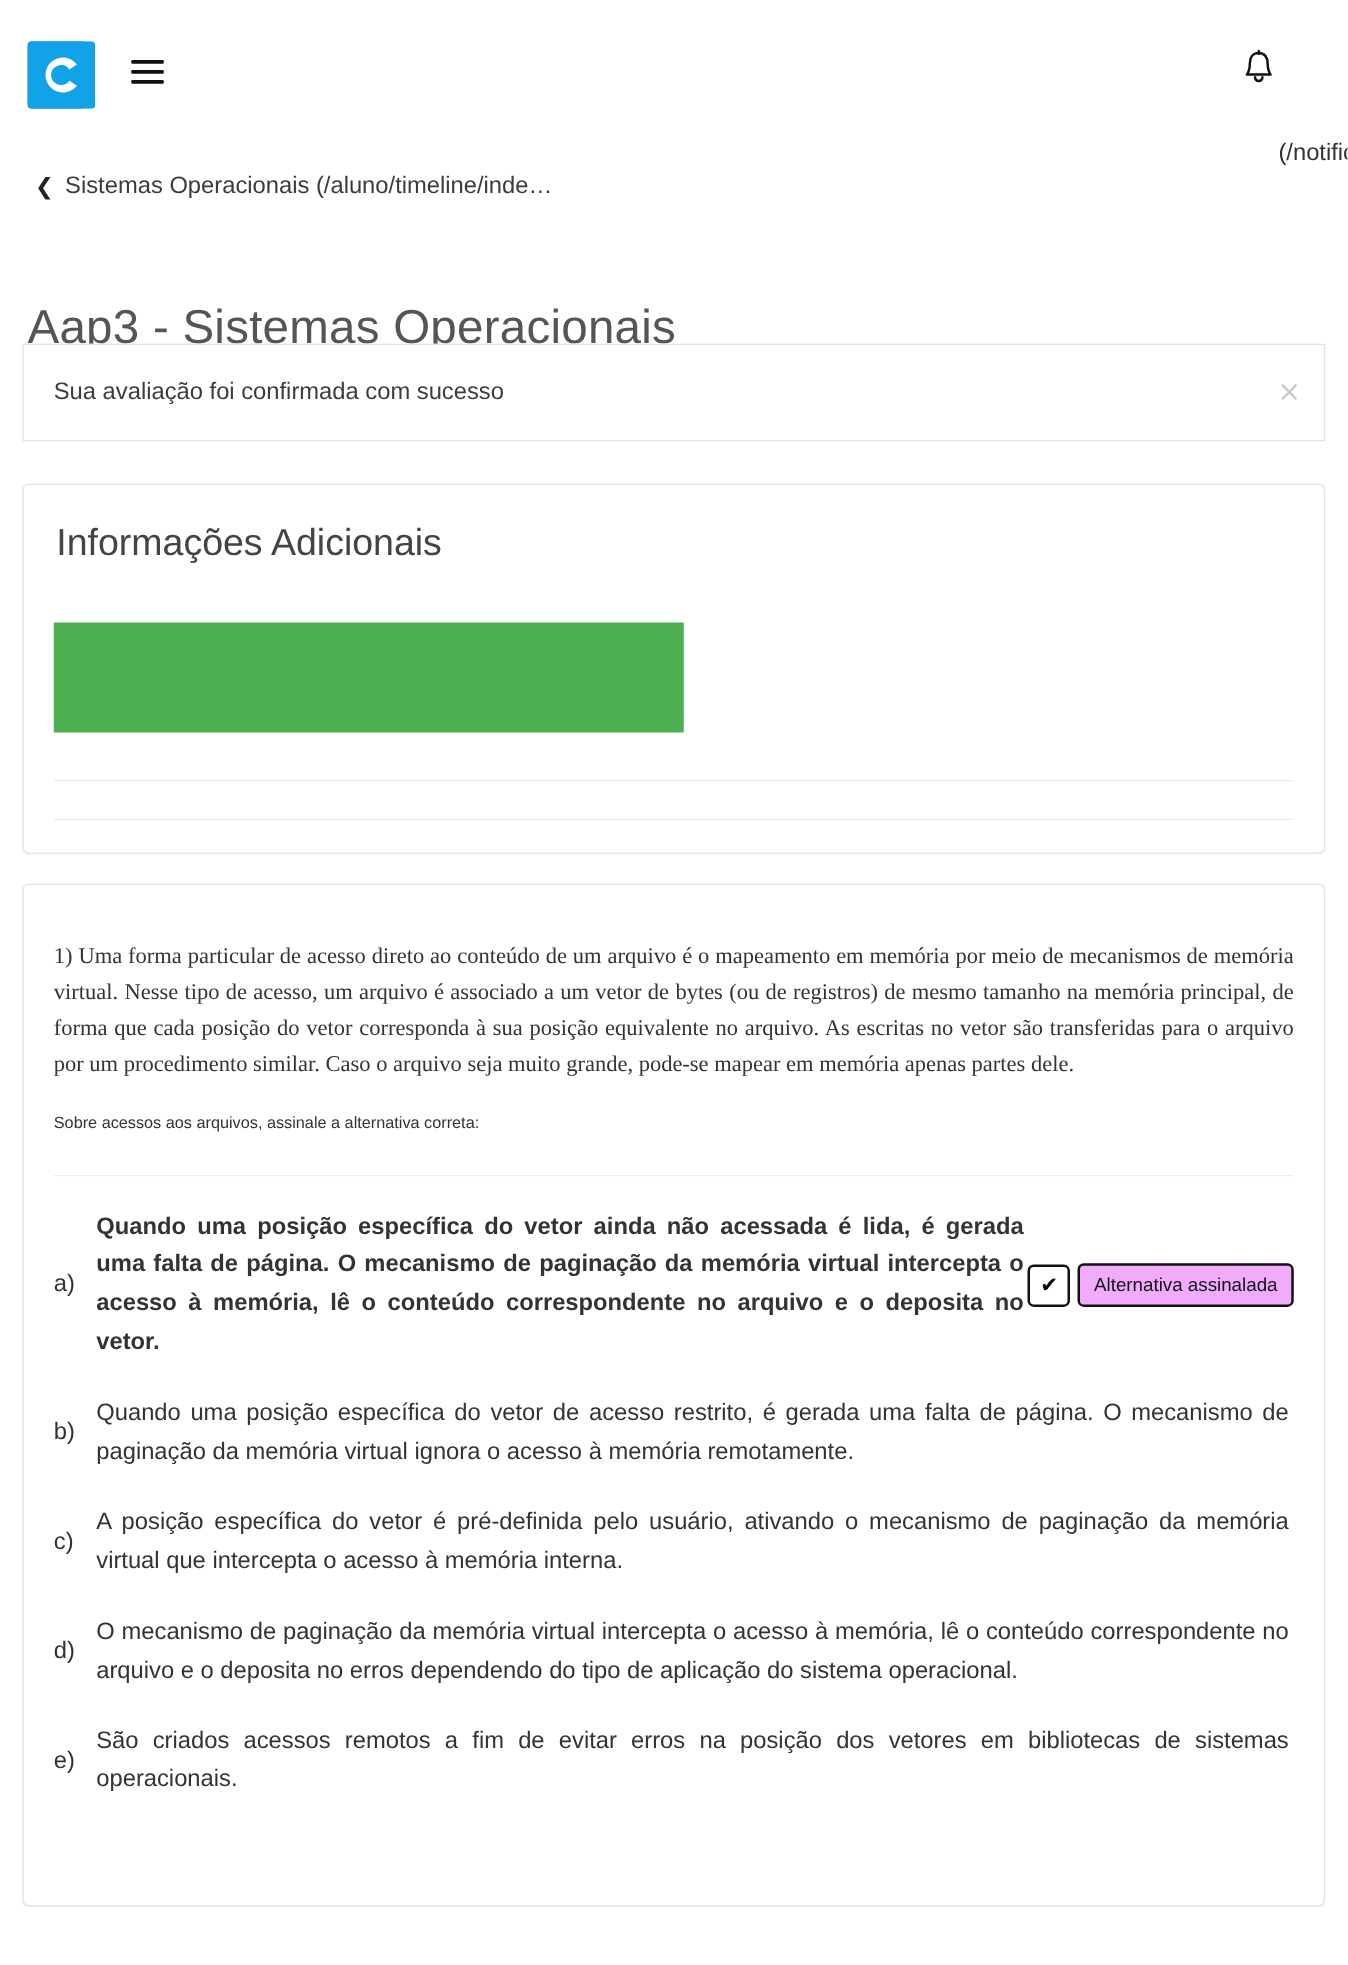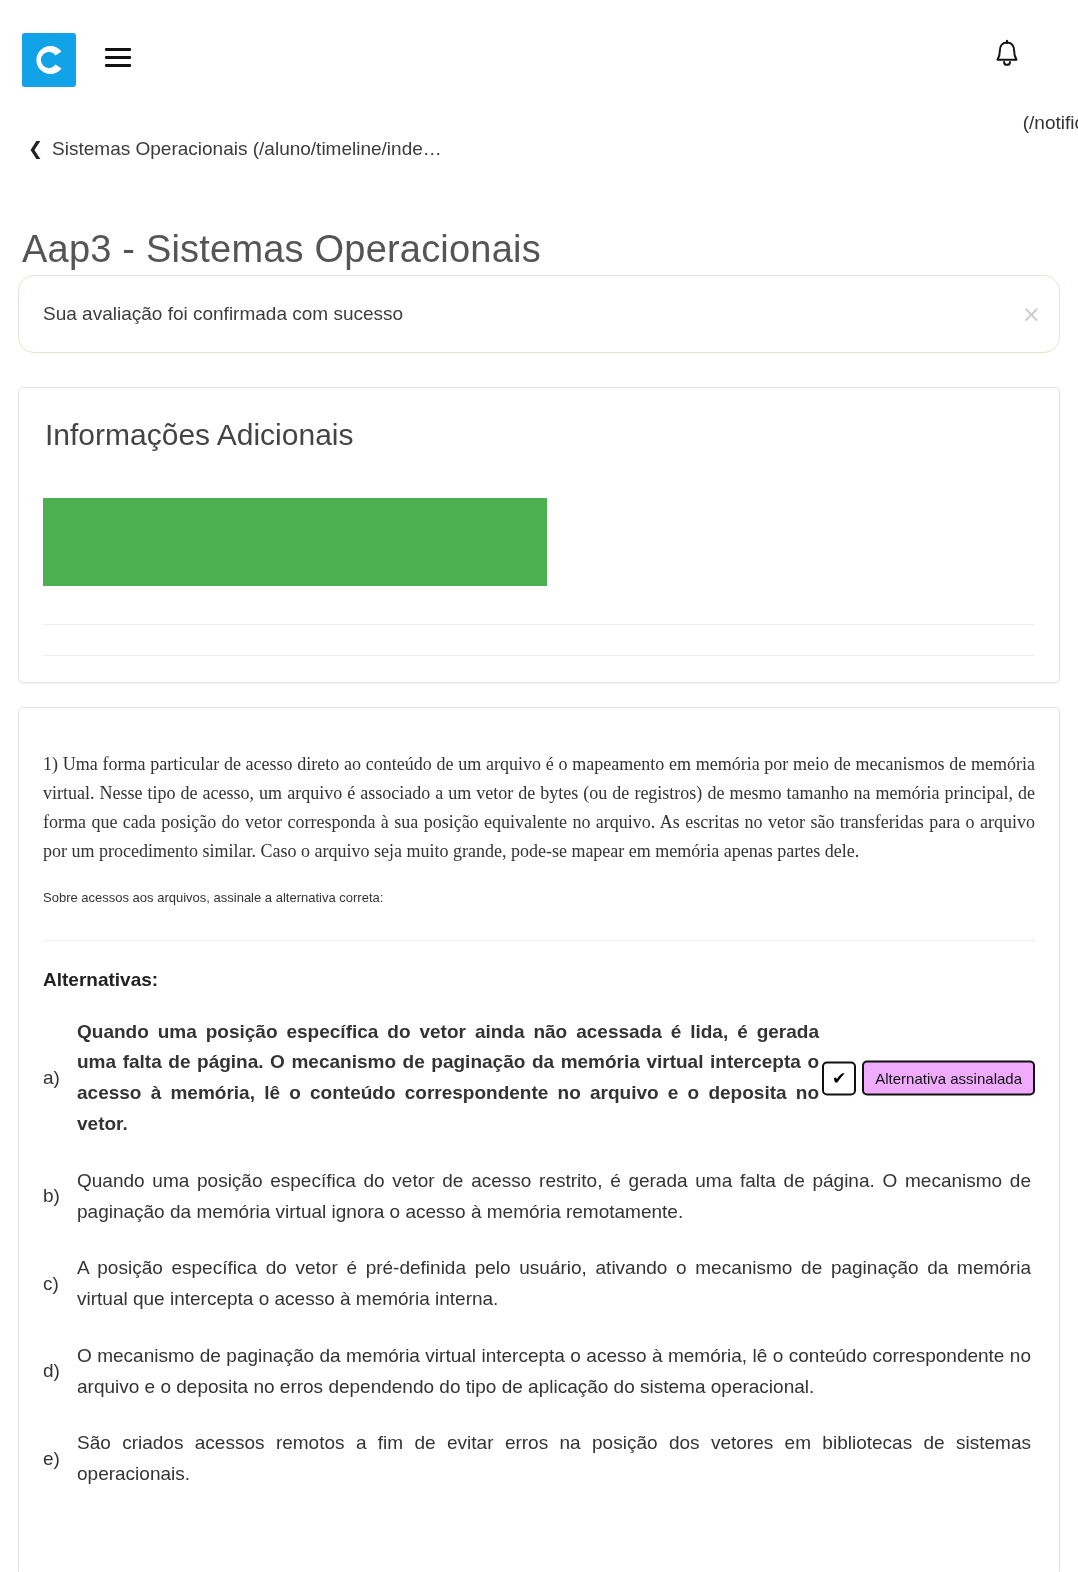--- a/index.html
+++ b/index.html
@@ -78,39 +78,39 @@
   .breadcrumb .chev {
     font-size: 18px;
     line-height: 1;
     font-weight: bold;
     color: #222;
   }
 
   
   .page-title {
     position: absolute;
-    left: 22px; top: 203px;
+    left: 22px; top: 216px;
     font-size: 38px;
     font-weight: 400;
     color: #555555;
     letter-spacing: 0.2px;
   }
 
   
   .container {
     position: absolute;
     left: 18px; top: 275px;
     width: 1042px;
   }
 
   
   .alert {
     border: 1px solid #d9ead0;
     background: #ffffff;
-    border-radius: 16px;
+    border-radius: 0;
     padding: 27px 24px;
     position: relative;
     min-height: 78px;
     display: flex;
     align-items: center;
     margin-bottom: 22px;
   }
   .alert-text {
     font-size: 19px;
     color: #3c3c3c;
@@ -294,21 +294,20 @@
     <div class="card-title">Informações Adicionais</div>
     <div class="green-bar"></div>
     <hr class="divider div-a">
     <hr class="divider div-b">
   </div>
 
   <div class="card card-question">
     <p class="q-text">1)  Uma forma particular de acesso direto ao conteúdo de um arquivo é o mapeamento em memória por meio de mecanismos de memória virtual. Nesse tipo de acesso, um arquivo é associado a um vetor de bytes (ou de registros) de mesmo tamanho na memória principal, de forma que cada posição do vetor corresponda à sua posição equivalente no arquivo. As escritas no vetor são transferidas para o arquivo por um procedimento similar. Caso o arquivo seja muito grande, pode-se mapear em memória apenas partes dele.</p>
     <p class="q-sub">Sobre acessos aos arquivos, assinale a alternativa correta:</p>
     <hr class="q-divider">
-    <div class="alt-head">Alternativas:</div>
 
     <div class="alt-list">
 
       <div class="alt-row has-badge">
         <div class="alt-letter">a)</div>
         <div class="alt-body" style="padding-right:216px;font-weight:bold;">Quando uma posição específica do vetor ainda não acessada é lida, é gerada uma falta de página. O mecanismo de paginação da memória virtual intercepta o acesso à memória, lê o conteúdo correspondente no arquivo e o deposita no vetor.</div>
         <div class="alt-marker">
           <div class="chk">✔</div>
           <div class="badge">Alternativa assinalada</div>
         </div>

